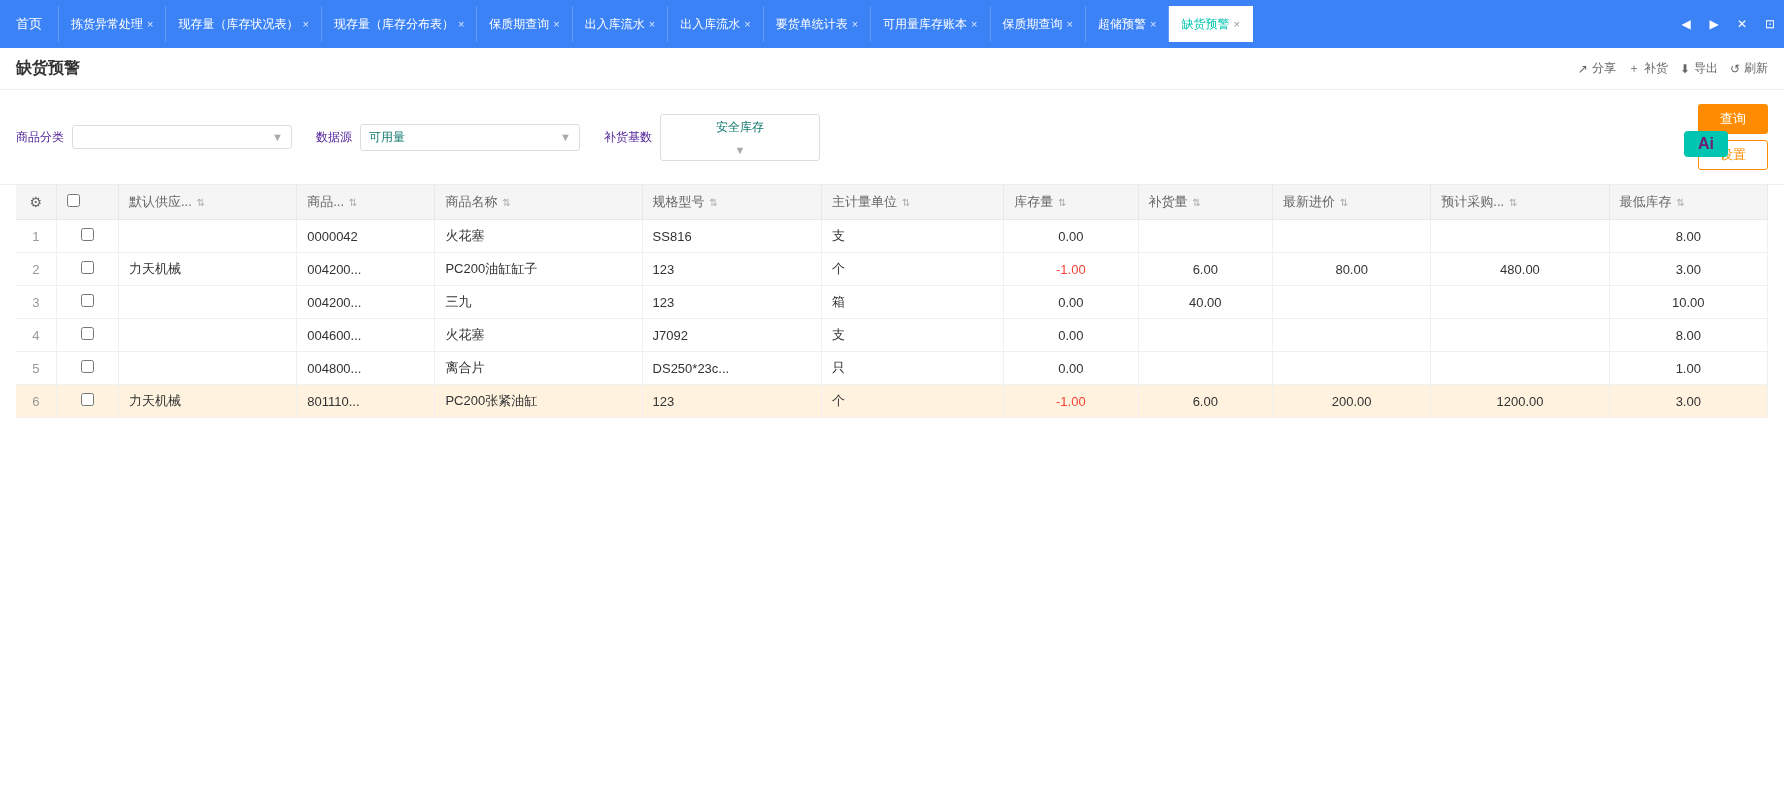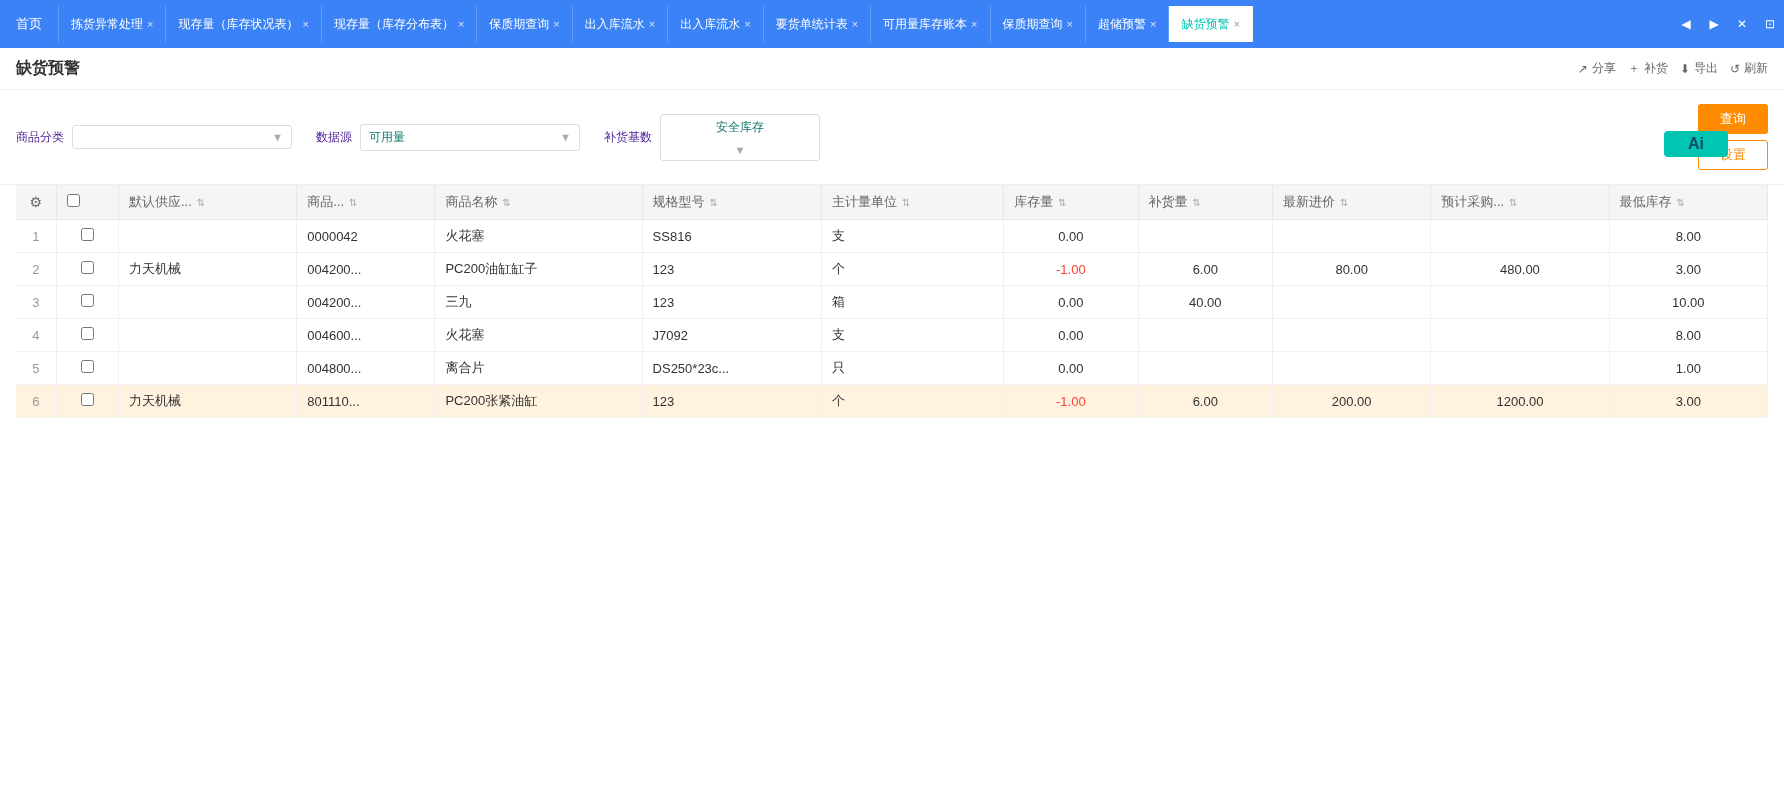--- a/index.html
+++ b/index.html
@@ -199,23 +199,23 @@
     .gear-icon { font-size: 14px; cursor: pointer; color: #666; }
     .checkbox-cell { text-align: center; }
     input[type="checkbox"] { cursor: pointer; }
 
     
     .ai-badge {
       position: fixed;
       top: 131px;
       right: 56px;
       background: #00c5b0;
-      color: #0c4a6e;
+      color: #701a75;
       border-radius: 4px;
-      padding: 4px 24px;
+      padding: 4px 14px;
       font-size: 16px;
       font-weight: bold;
       cursor: pointer;
       z-index: 100;
     }
   </style>
 </head>
 <body>
 
 <div class="tab-bar">

